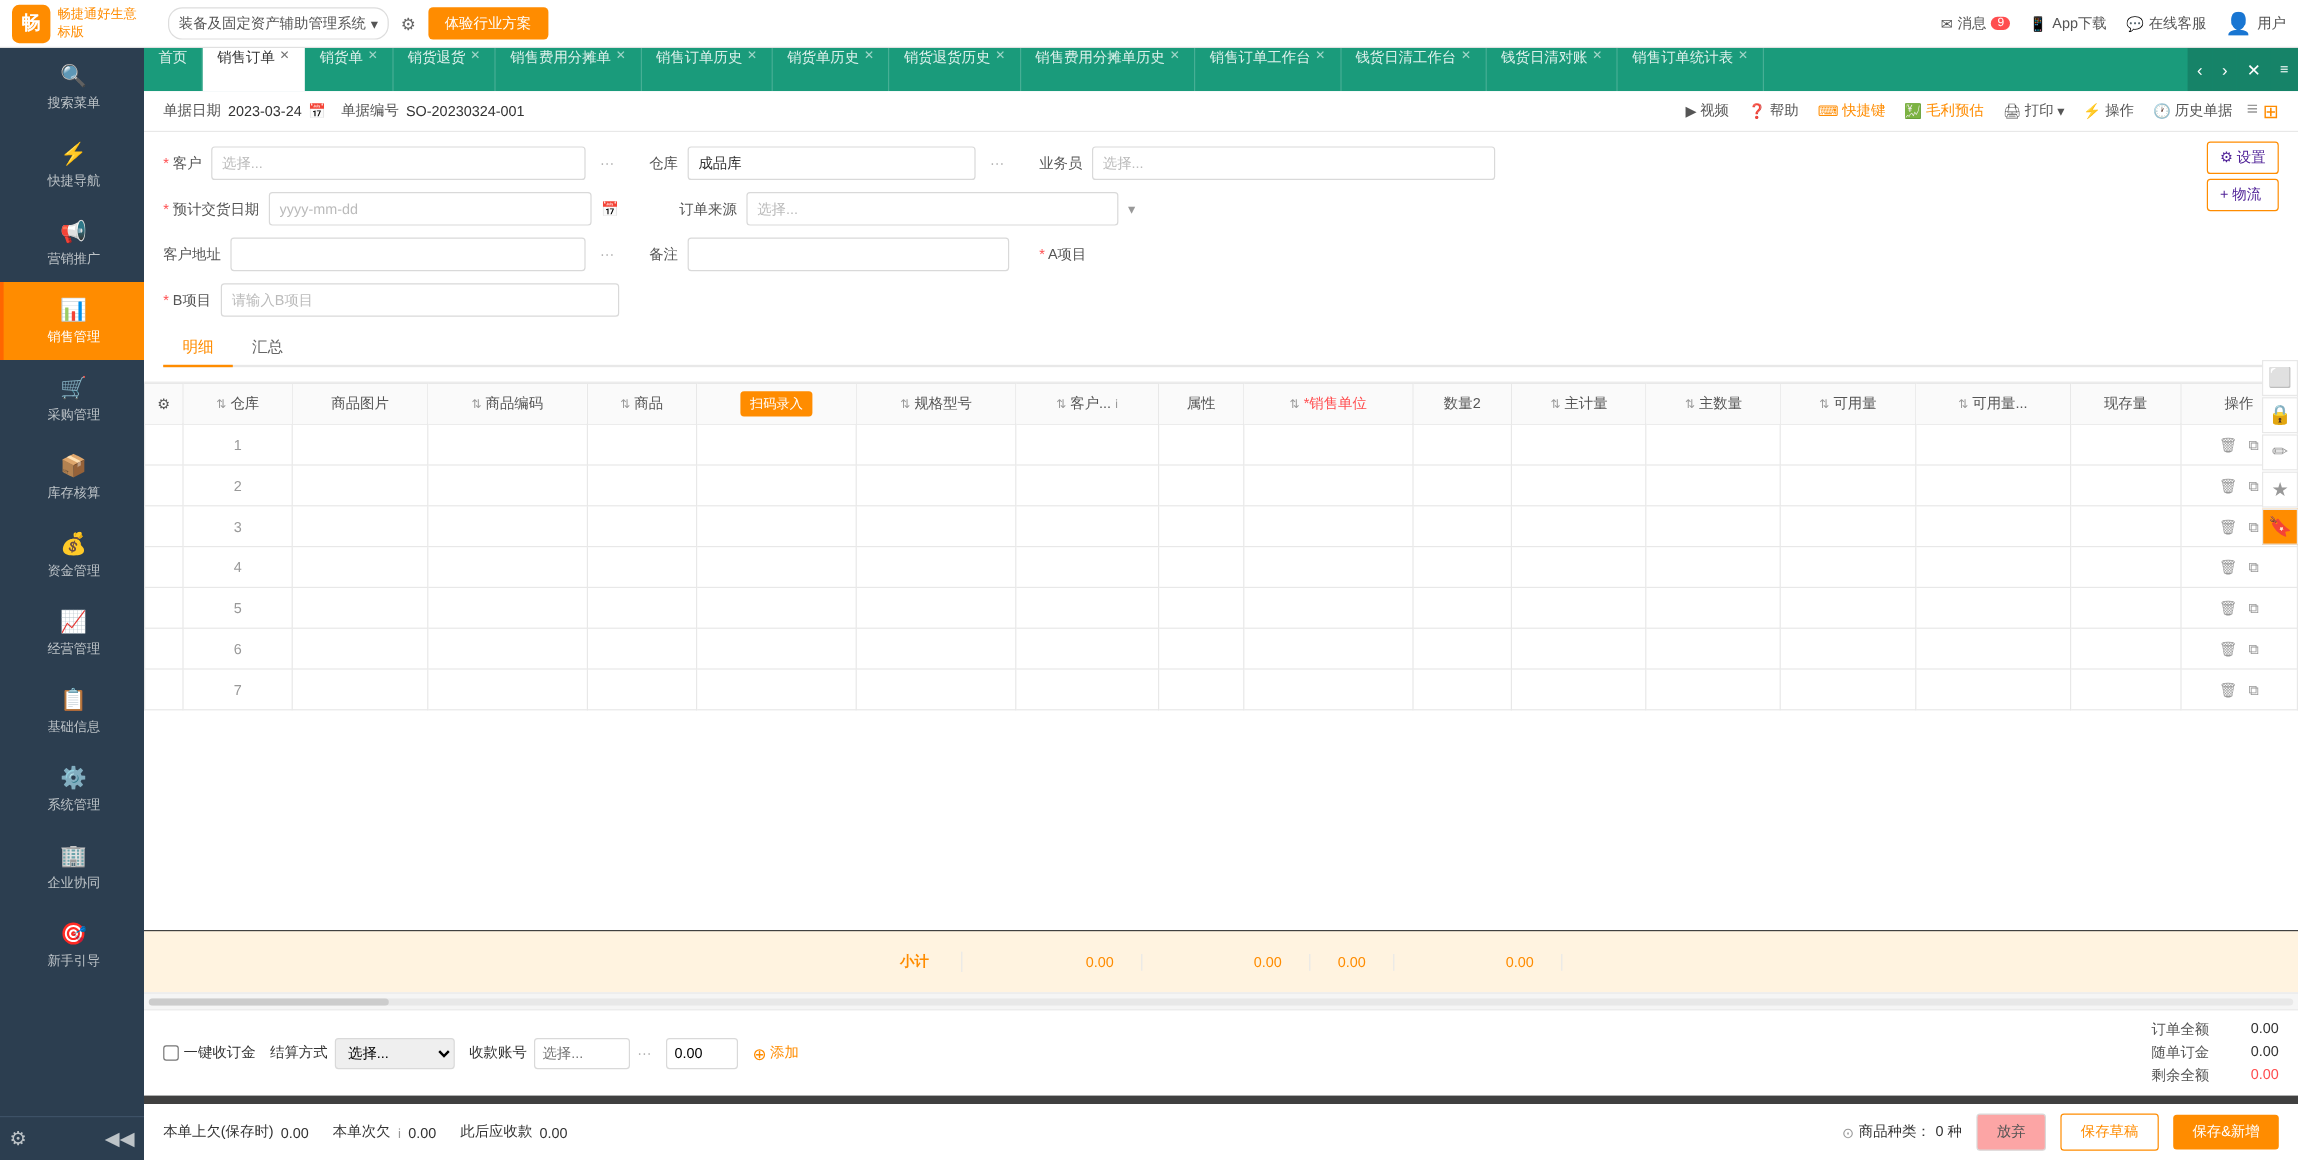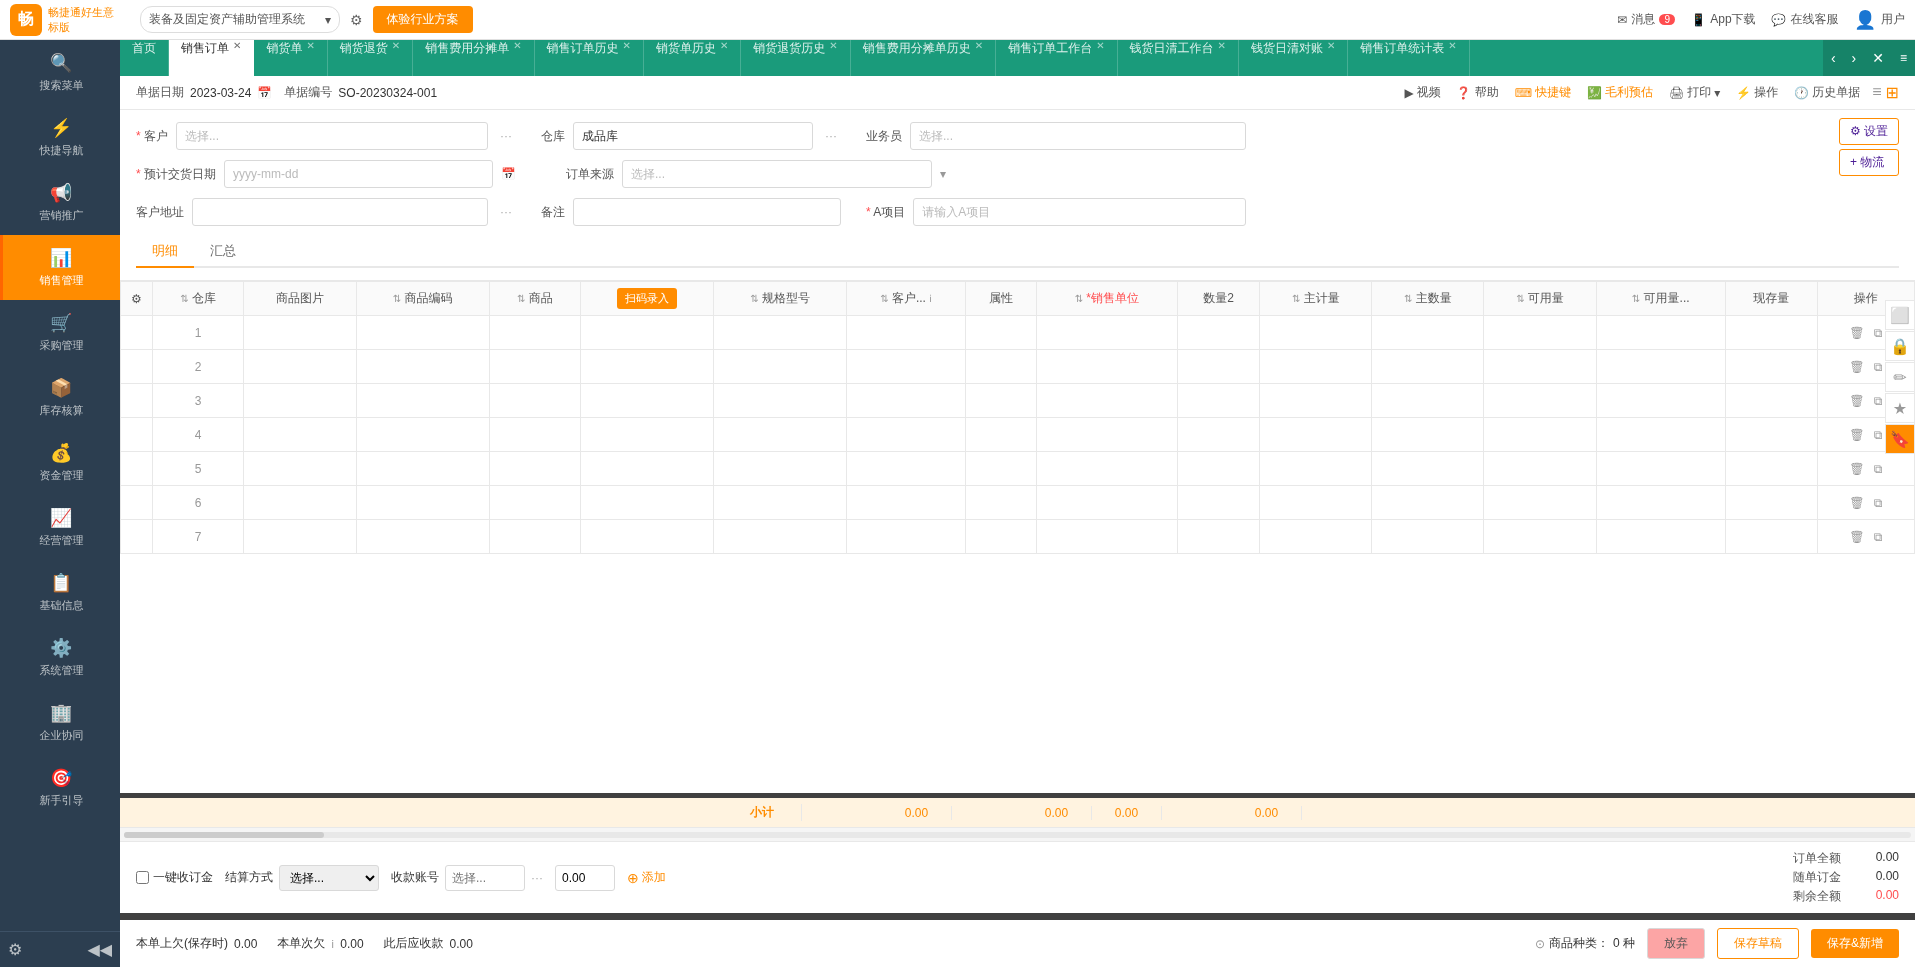--- a/index.html
+++ b/index.html
@@ -30,21 +30,21 @@
       align-items: center;
       justify-content: center;
       color: white;
       font-size: 16px;
       font-weight: bold;
     }
     .logo-text { font-size: 11px; color: #ff8c00; line-height: 1.3; }
     .system-selector {
       display: flex;
       align-items: center;
-      gap: 20px;
+      gap: 4px;
       padding: 4px 8px;
       border: 1px solid #ddd;
       border-radius: 12px;
       font-size: 12px;
       cursor: pointer;
       color: #555;
     }
     .btn-industry {
       background: #ff8c00;
       color: white;
@@ -733,24 +733,29 @@
             <span class="form-dots">···</span>
           </div>
           <div class="form-sep"></div>
           <div class="form-field" style="max-width:300px;">
             <span class="form-label">备注</span>
             <input class="form-input" placeholder="" style="">
           </div>
           <div class="form-sep"></div>
           <div class="form-field" style="max-width:380px;">
             <span class="form-label required">A项目</span>
-            <input class="form-input" placeholder="请输入A项目" style="">
-          </div>
-        </div>
-
+          </div>
+        </div>
+
+        <div class="form-row">
+          <div class="form-field" style="max-width:380px;">
+            <span class="form-label required">B项目</span>
+            <input class="form-input" placeholder="请输入B项目" style="">
+          </div>
+        </div>
 
         <div class="form-tabs">
           <div class="form-tab active">明细</div>
           <div class="form-tab">汇总</div>
         </div>
 
       </div>
 
       <div class="table-wrapper">
         <div class="table-container">
@@ -928,21 +933,21 @@
       <td></td>
       <td style="white-space:nowrap;">
         <span style="cursor:pointer;color:#999;margin:0 3px;">🗑</span>
         <span style="cursor:pointer;color:#999;margin:0 3px;">⧉</span>
       </td>
     </tr>
               </tbody>
           </table>
         </div>
 
-        <div style="background:#fff3e0;border-top:5px solid #404040;display:flex;align-items:center;padding:6px 0;font-size:12px;min-width:100%;overflow-x:auto;">
+        <div style="background:#fff3e0;border-top:1px solid #404040;display:flex;align-items:center;padding:17px 0;font-size:12px;min-width:100%;overflow-x:auto;">
           <div style="width:32px;text-align:center;border-right:1px solid #e8e8e8;padding:0 4px;"></div>
           <div style="min-width:80px;border-right:1px solid #e8e8e8;padding:0 8px;"></div>
           <div style="min-width:70px;border-right:1px solid #e8e8e8;padding:0 8px;"></div>
           <div style="min-width:100px;border-right:1px solid #e8e8e8;padding:0 8px;"></div>
           <div style="min-width:100px;border-right:1px solid #e8e8e8;padding:0 8px;"></div>
           <div style="min-width:80px;border-right:1px solid #e8e8e8;padding:0 8px;"></div>
           <div style="min-width:80px;border-right:1px solid #e8e8e8;padding:0 8px;"></div>
           <div style="min-width:80px;border-right:1px solid #e8e8e8;padding:0 8px;"></div>
           <div style="min-width:60px;border-right:1px solid #e8e8e8;padding:0 8px;color:#ff8c00;font-weight:bold;">小计</div>
           <div style="min-width:80px;border-right:1px solid #e8e8e8;padding:0 8px;"></div>

